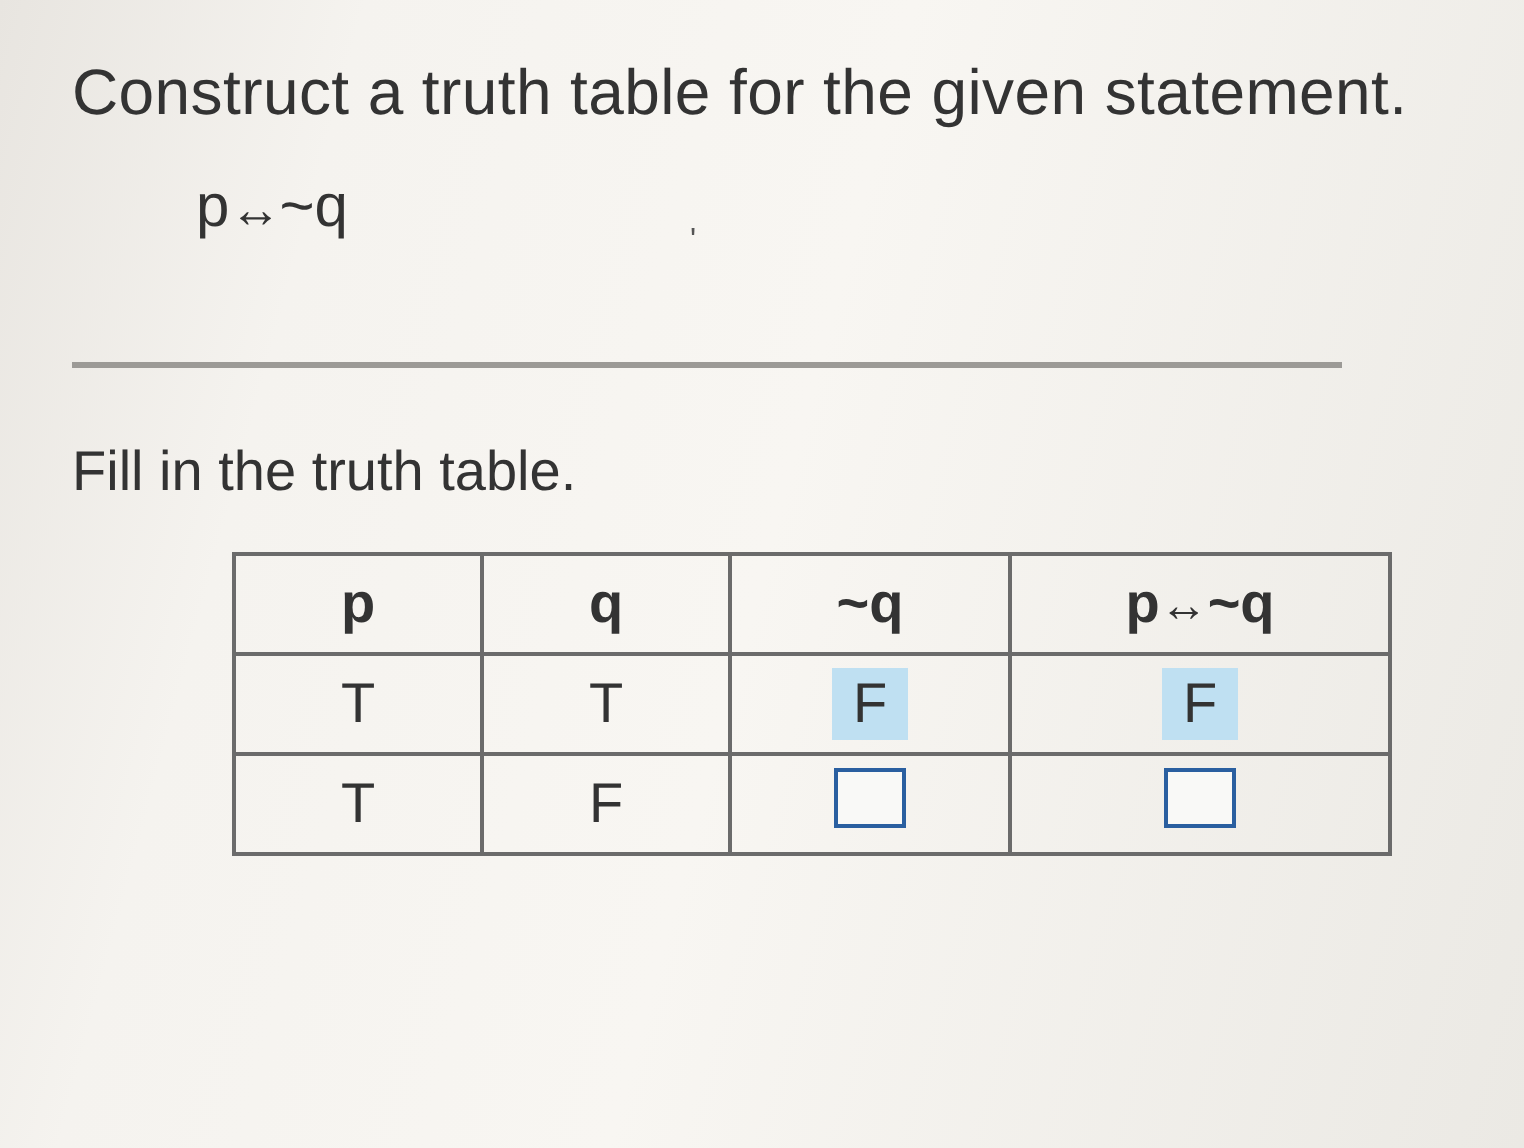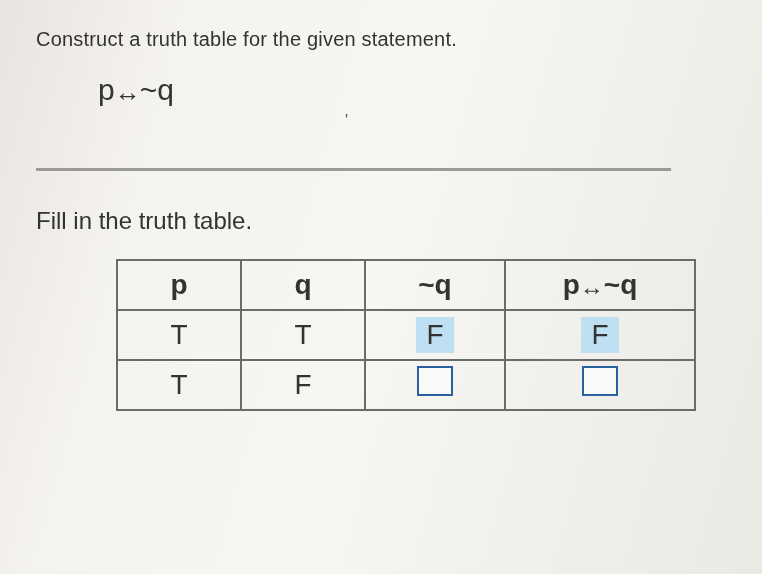--- a/index.html
+++ b/index.html
@@ -10,21 +10,21 @@
       font-family: Arial, Helvetica, sans-serif;
       background: linear-gradient(105deg, #e8e5e0 0%, #f5f3ef 20%, #f8f6f2 50%, #ebe9e4 100%);
       color: #3a3a3a;
       position: relative;
       overflow: hidden;
     }
     .content {
       padding: 28px 36px;
     }
     .prompt-line {
-      font-size: 20px;
+      font-size: 32px;
       font-weight: 500;
       color: #333;
       letter-spacing: 0.2px;
     }
     .expr-line {
       font-size: 30px;
       color: #333;
       margin-top: 22px;
       margin-left: 62px;
     }
@@ -40,21 +40,21 @@
       font-size: 16px;
       color: #555;
     }
     .divider {
       border: none;
       border-top: 3px solid #9c9a96;
       margin: 60px 0 36px 0;
       width: 92%;
     }
     .fill-line {
-      font-size: 24px;
+      font-size: 28px;
       font-weight: 500;
       color: #333;
       margin-bottom: 24px;
     }
     .table-wrap {
       margin-left: 80px;
     }
     table.truth {
       border-collapse: collapse;
     }

